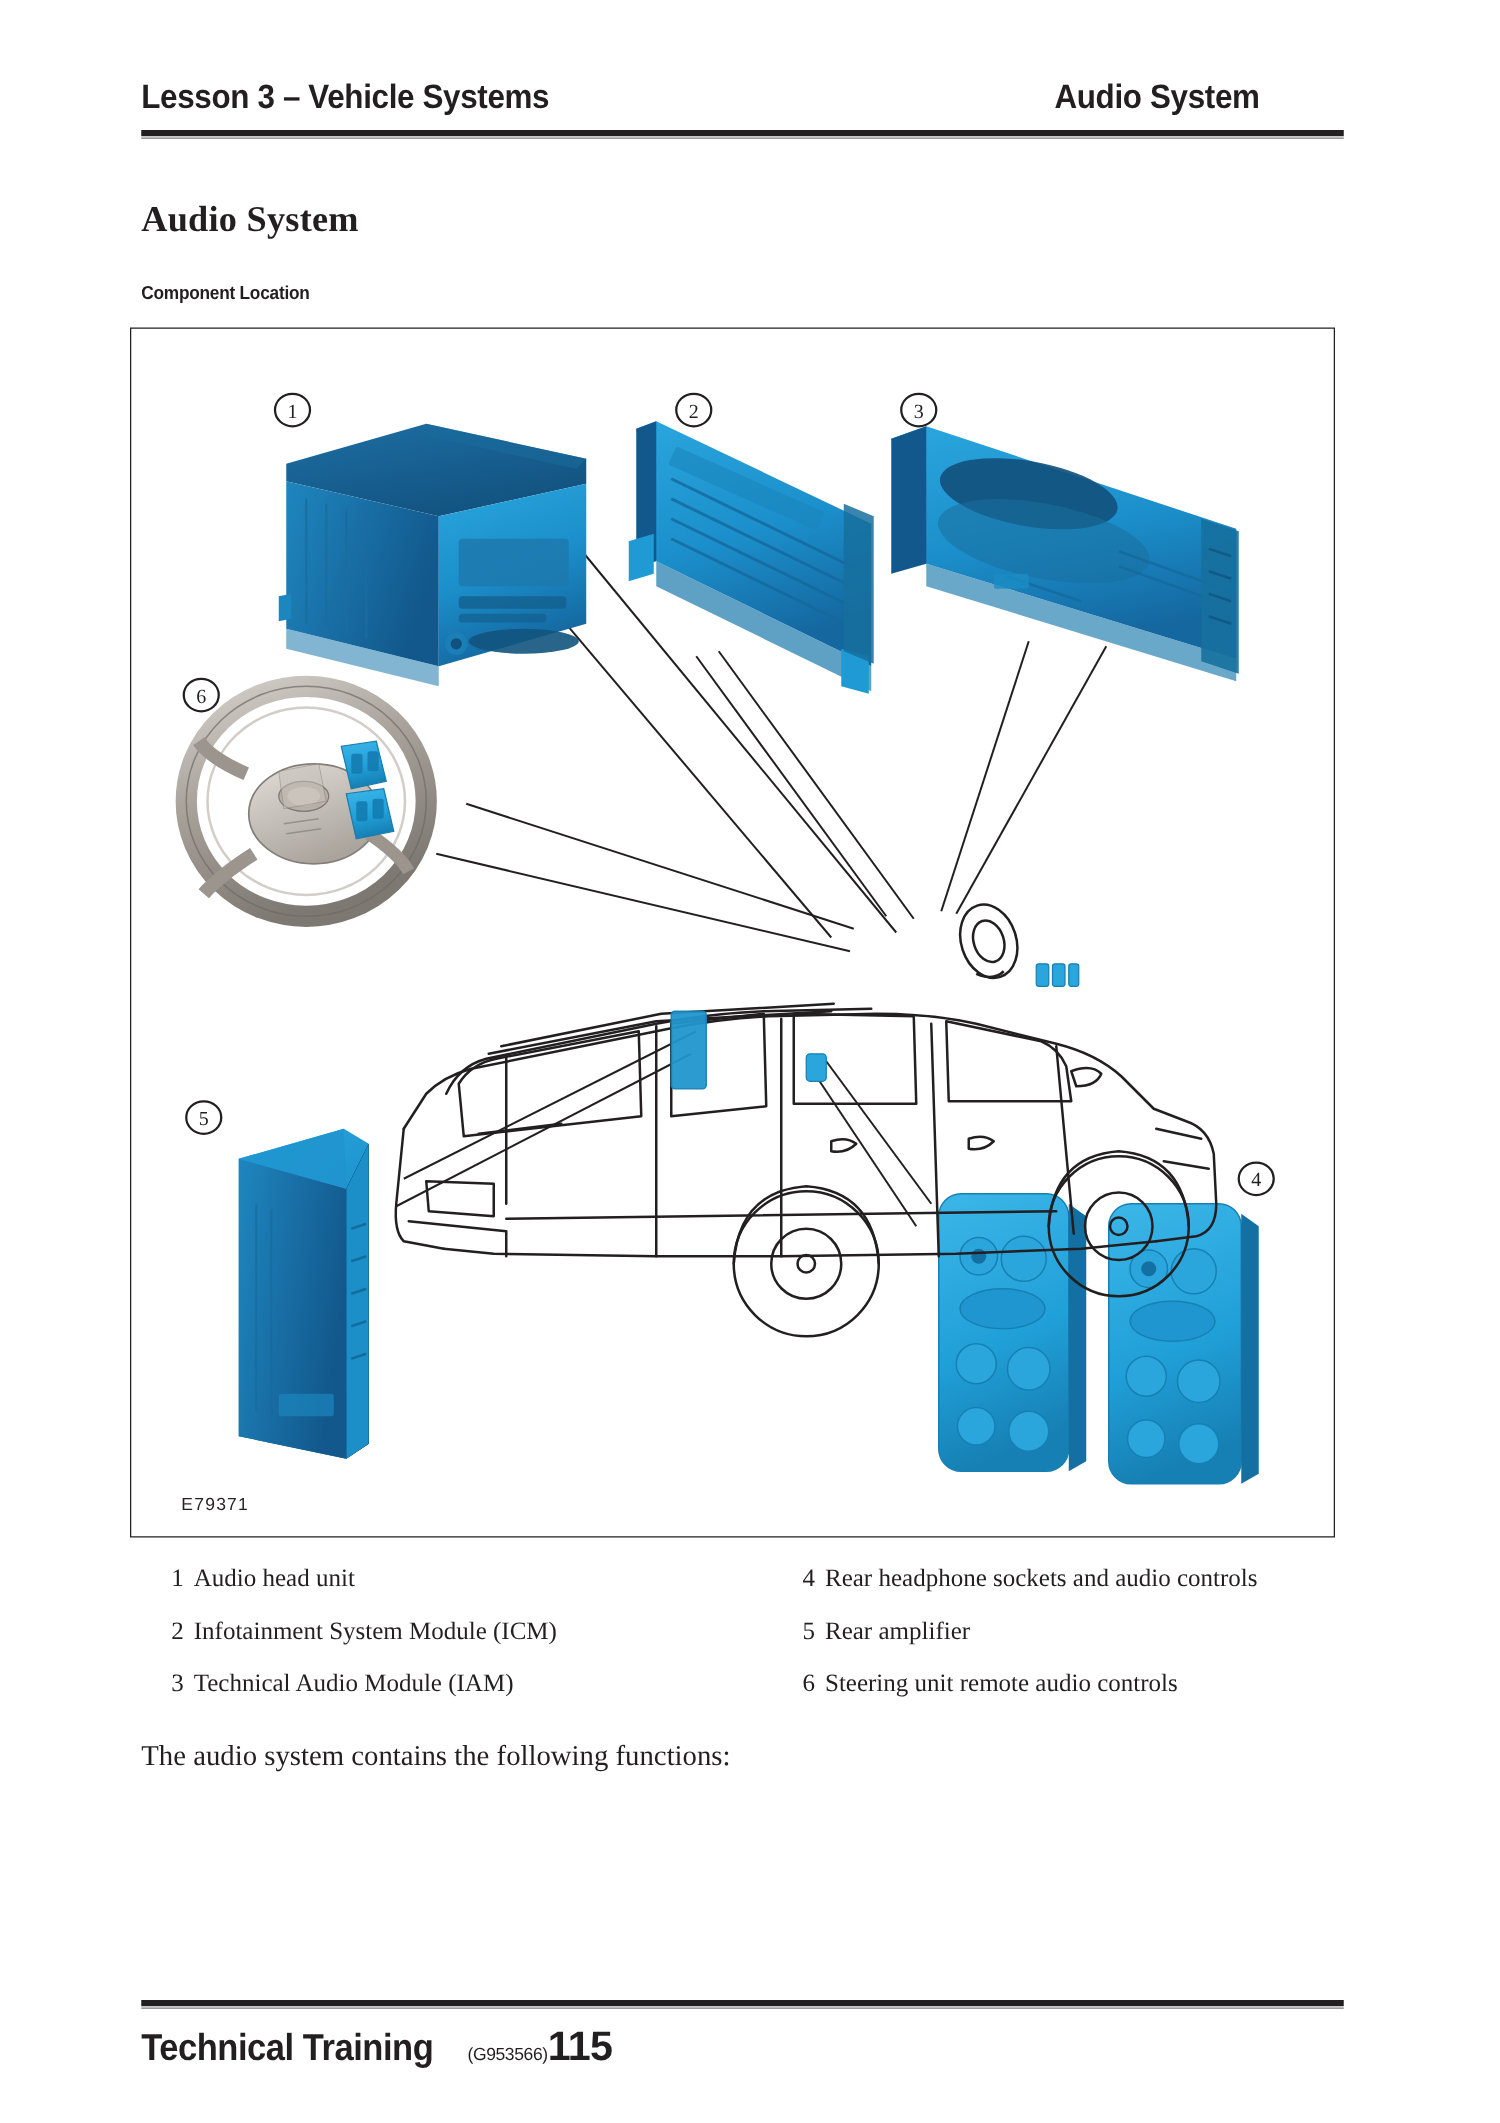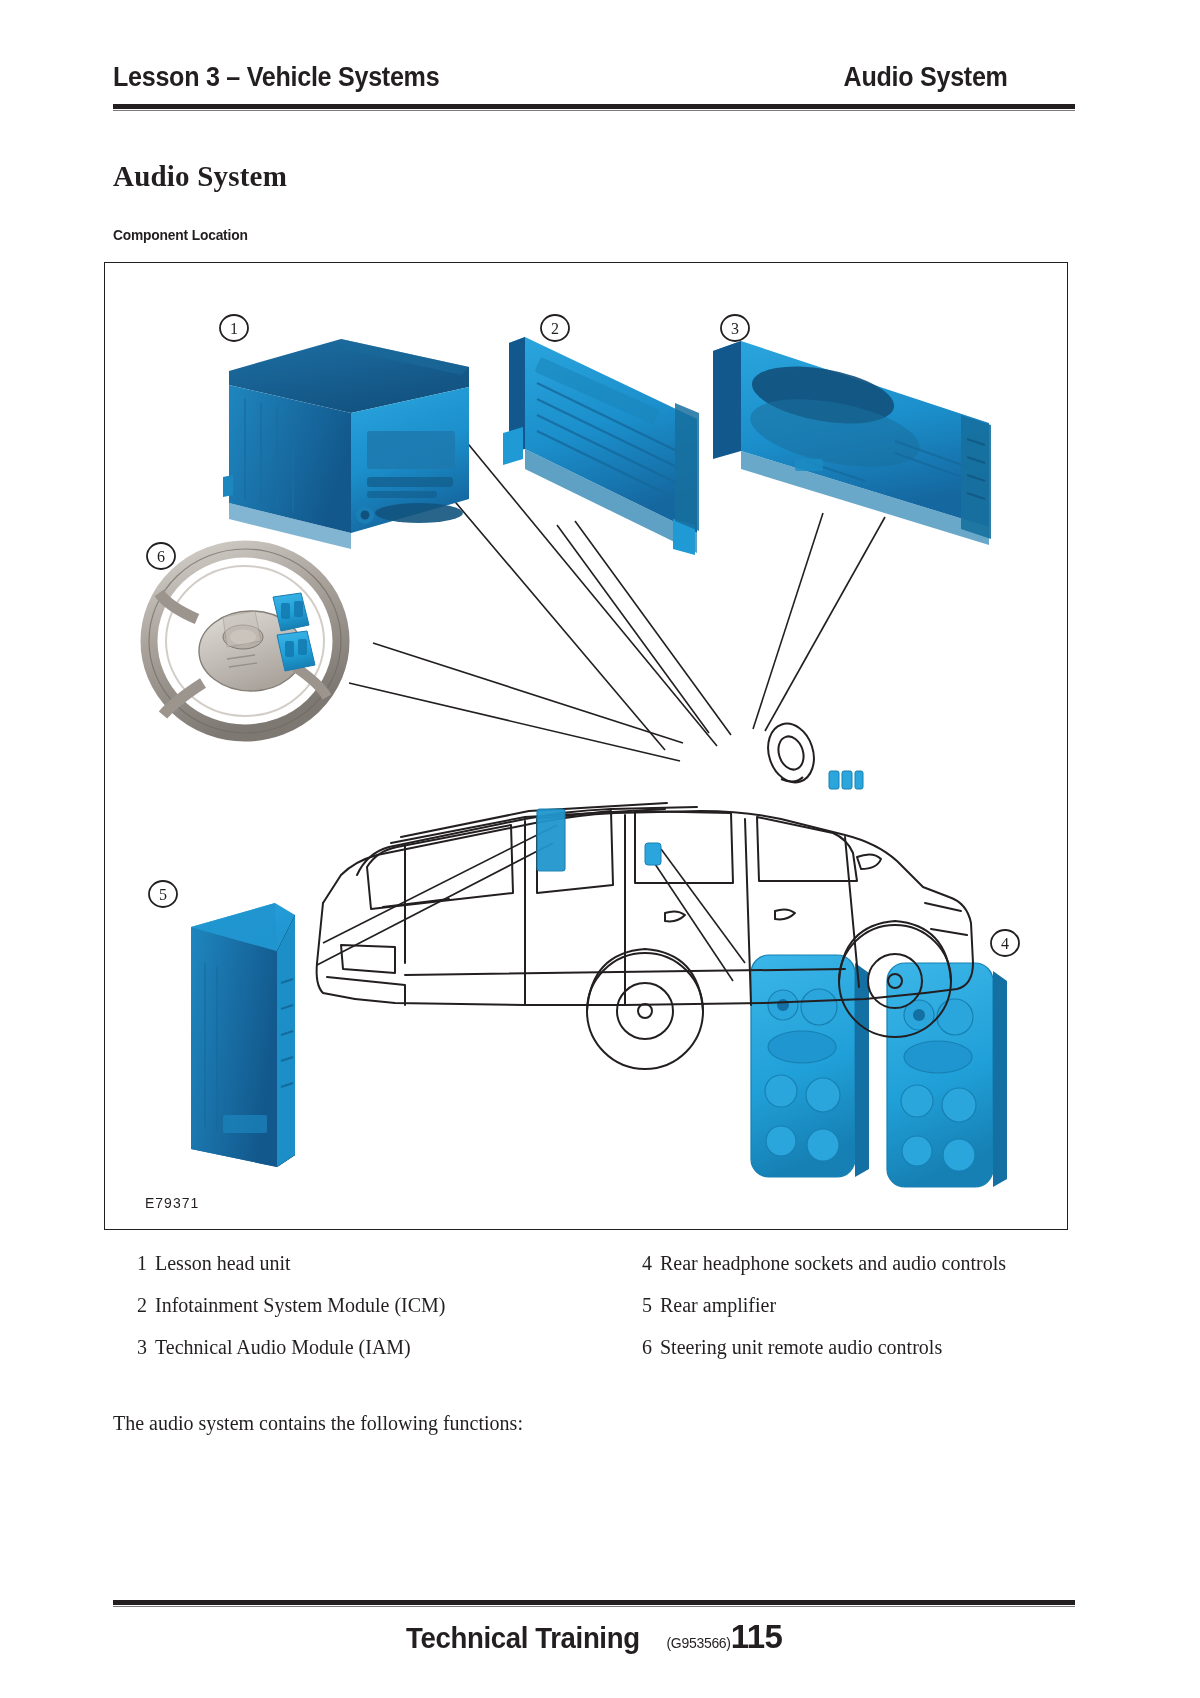--- a/index.html
+++ b/index.html
@@ -128,22 +128,21 @@
     padding-left: 24px;
     box-sizing: border-box;
   }
   .legend-label { flex: 1; }
 
   
   .body-para {
     position: absolute;
     left: 113px;
     top: 1392px;
-    font-size: 20px;
-    margin-top: 20px;
+    font-size: 23px;
   }
 
   
   .rule-foot {
     position: absolute;
     left: 113px;
     top: 1600px;
     width: 962px;
     height: 5px;
     background: #231f20;
@@ -155,21 +154,21 @@
     width: 962px;
     height: 1px;
     background: #7d7a7b;
   }
   .footer {
     position: absolute;
     left: 113px;
     top: 1618px;
     width: 962px;
     display: flex;
-    justify-content: center;
+    justify-content: flex-start;
     align-items: baseline;
   }
   .foot-left {
     font-family: "Liberation Sans", sans-serif;
     font-weight: bold;
     font-size: 30px;
     letter-spacing: -0.4px;
     display: flex;
     align-items: baseline;
     gap: 7px;
@@ -500,21 +499,21 @@
         </g>
       </g>
     </svg>
 
     <div class="fig-code">E79371</div>
   </div>
 
   <div class="legend">
     <div class="legend-item">
       <span class="legend-num">1</span>
-      <span class="legend-label">Lesson head unit</span>
+      <span class="legend-label">Audio head unit</span>
     </div>
     <div class="legend-item">
       <span class="legend-num">4</span>
       <span class="legend-label">Rear headphone sockets and audio controls</span>
     </div>
     <div class="legend-item">
       <span class="legend-num">2</span>
       <span class="legend-label">Infotainment System Module (ICM)</span>
     </div>
     <div class="legend-item">

